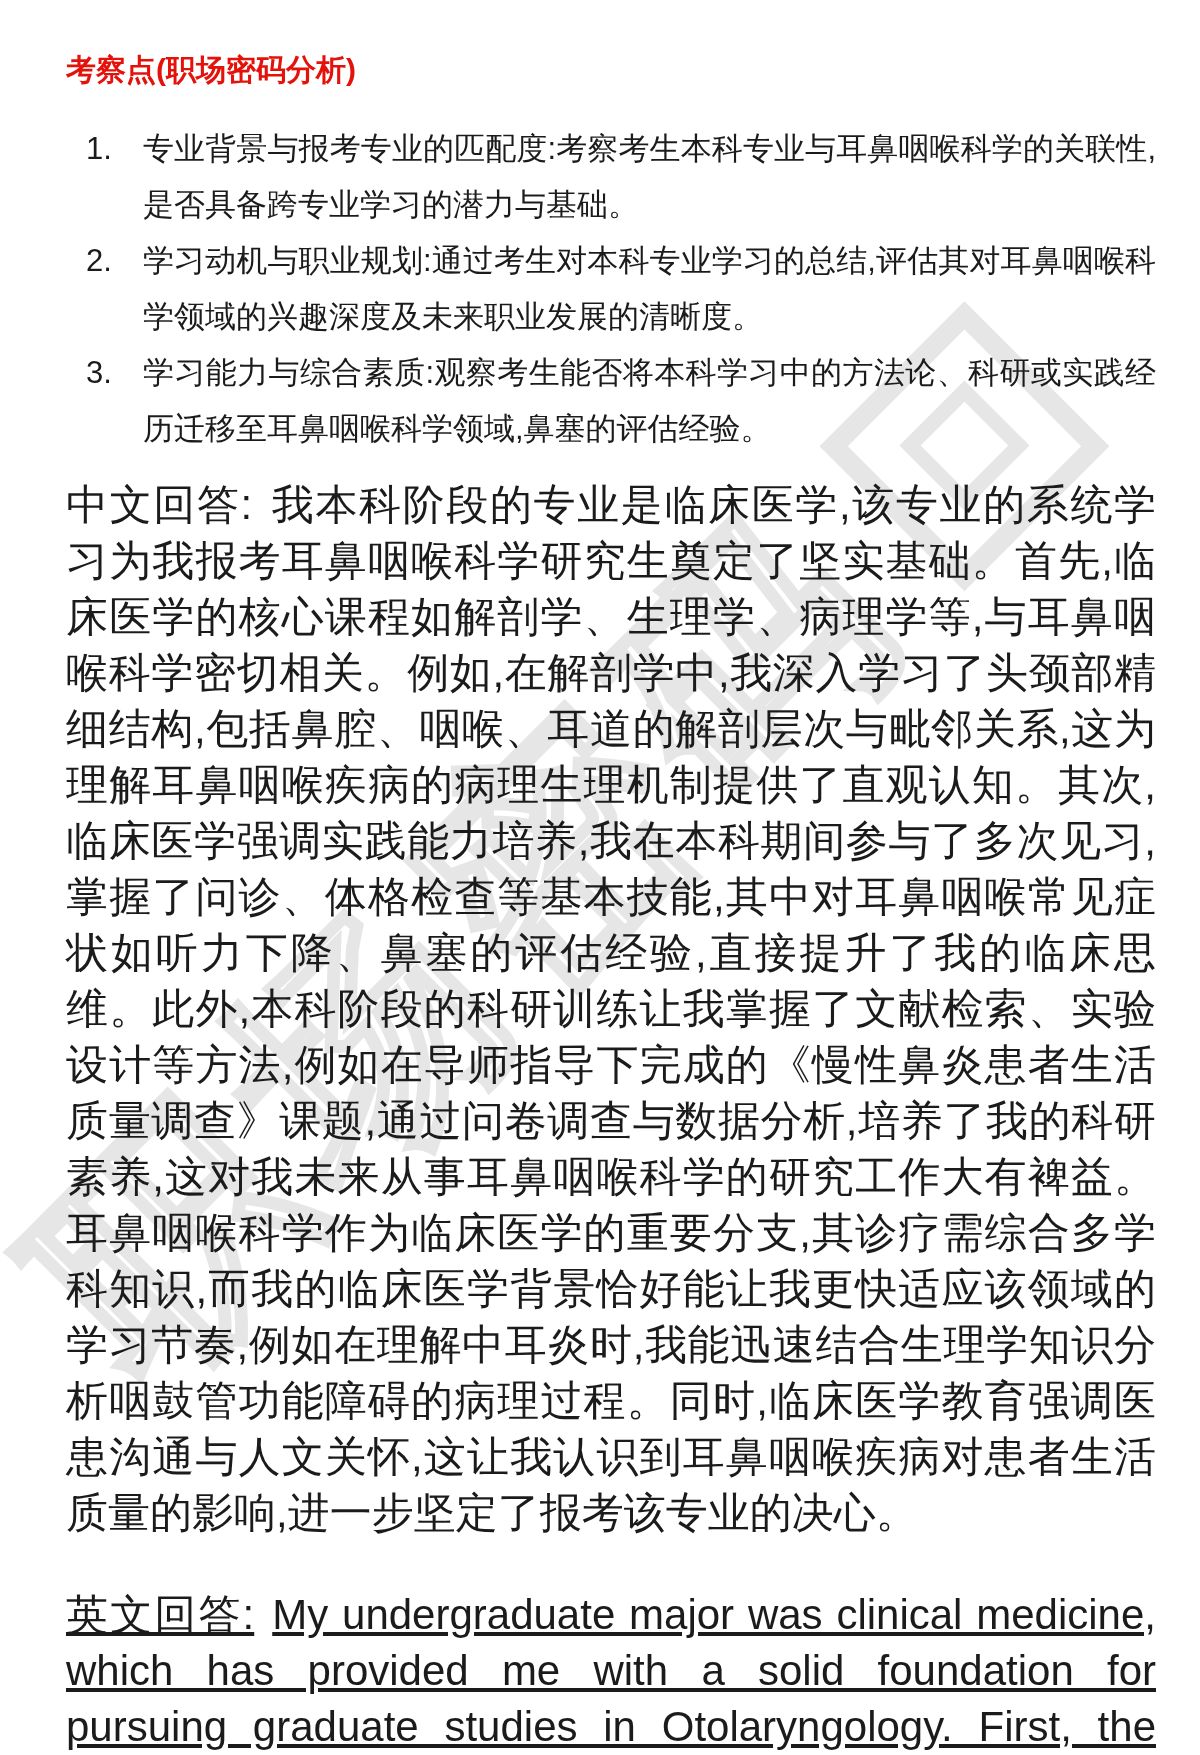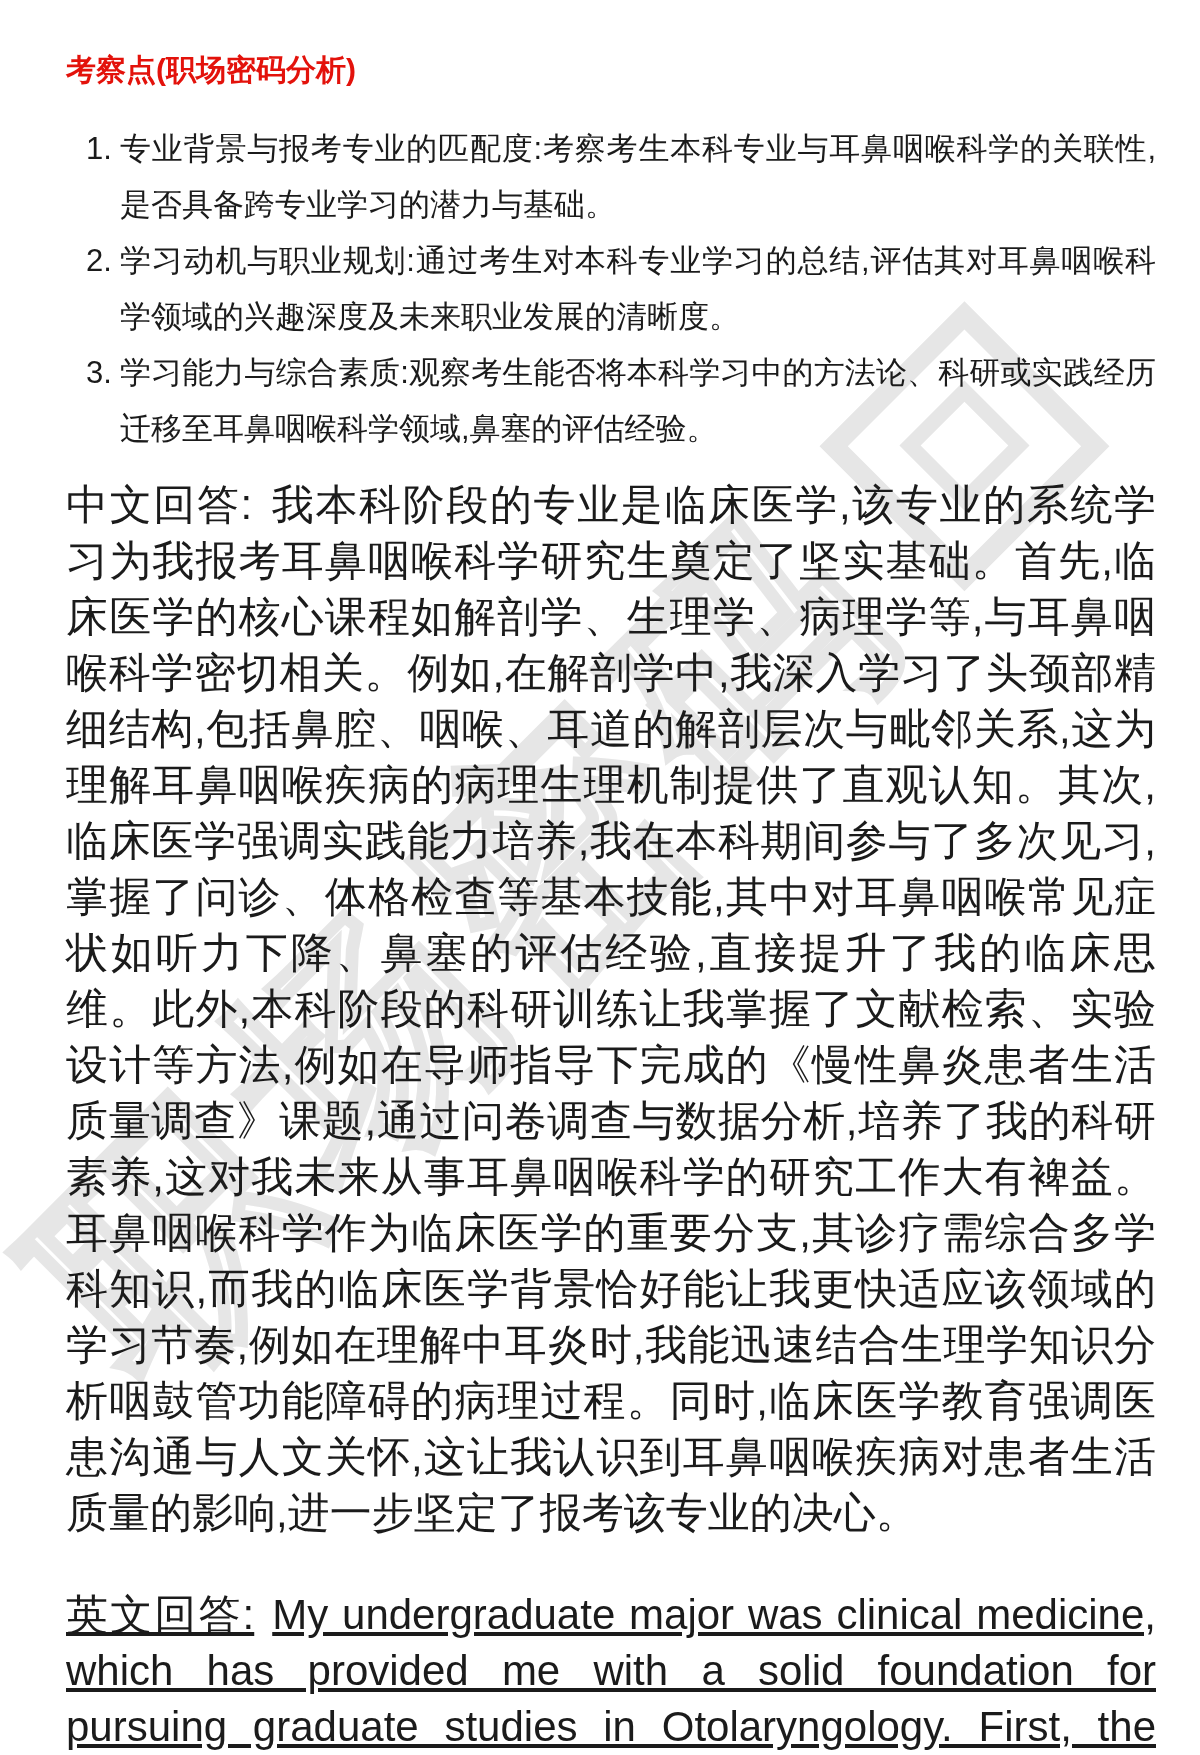--- a/index.html
+++ b/index.html
@@ -66,21 +66,21 @@
     list-style:none;
     margin:0;
     padding:0 0 0 20px;
   }
   .point{
     display:flex;
     font-size:31px;
     line-height:56px;
   }
   .pnum{flex:0 0 34px;}
-  .ptext{flex:1;text-align:justify;}
+  .ptext{flex:1;text-align:justify;margin-left:23px;}
   .answer{
     margin:0;
     font-size:42px;
     line-height:56px;
     text-align:justify;
   }
   .answer.cn{margin-top:20px;}
   .answer.en{margin-top:46px;text-decoration:underline;}
   .ans-label{margin-right:18px;}
   .footer{

